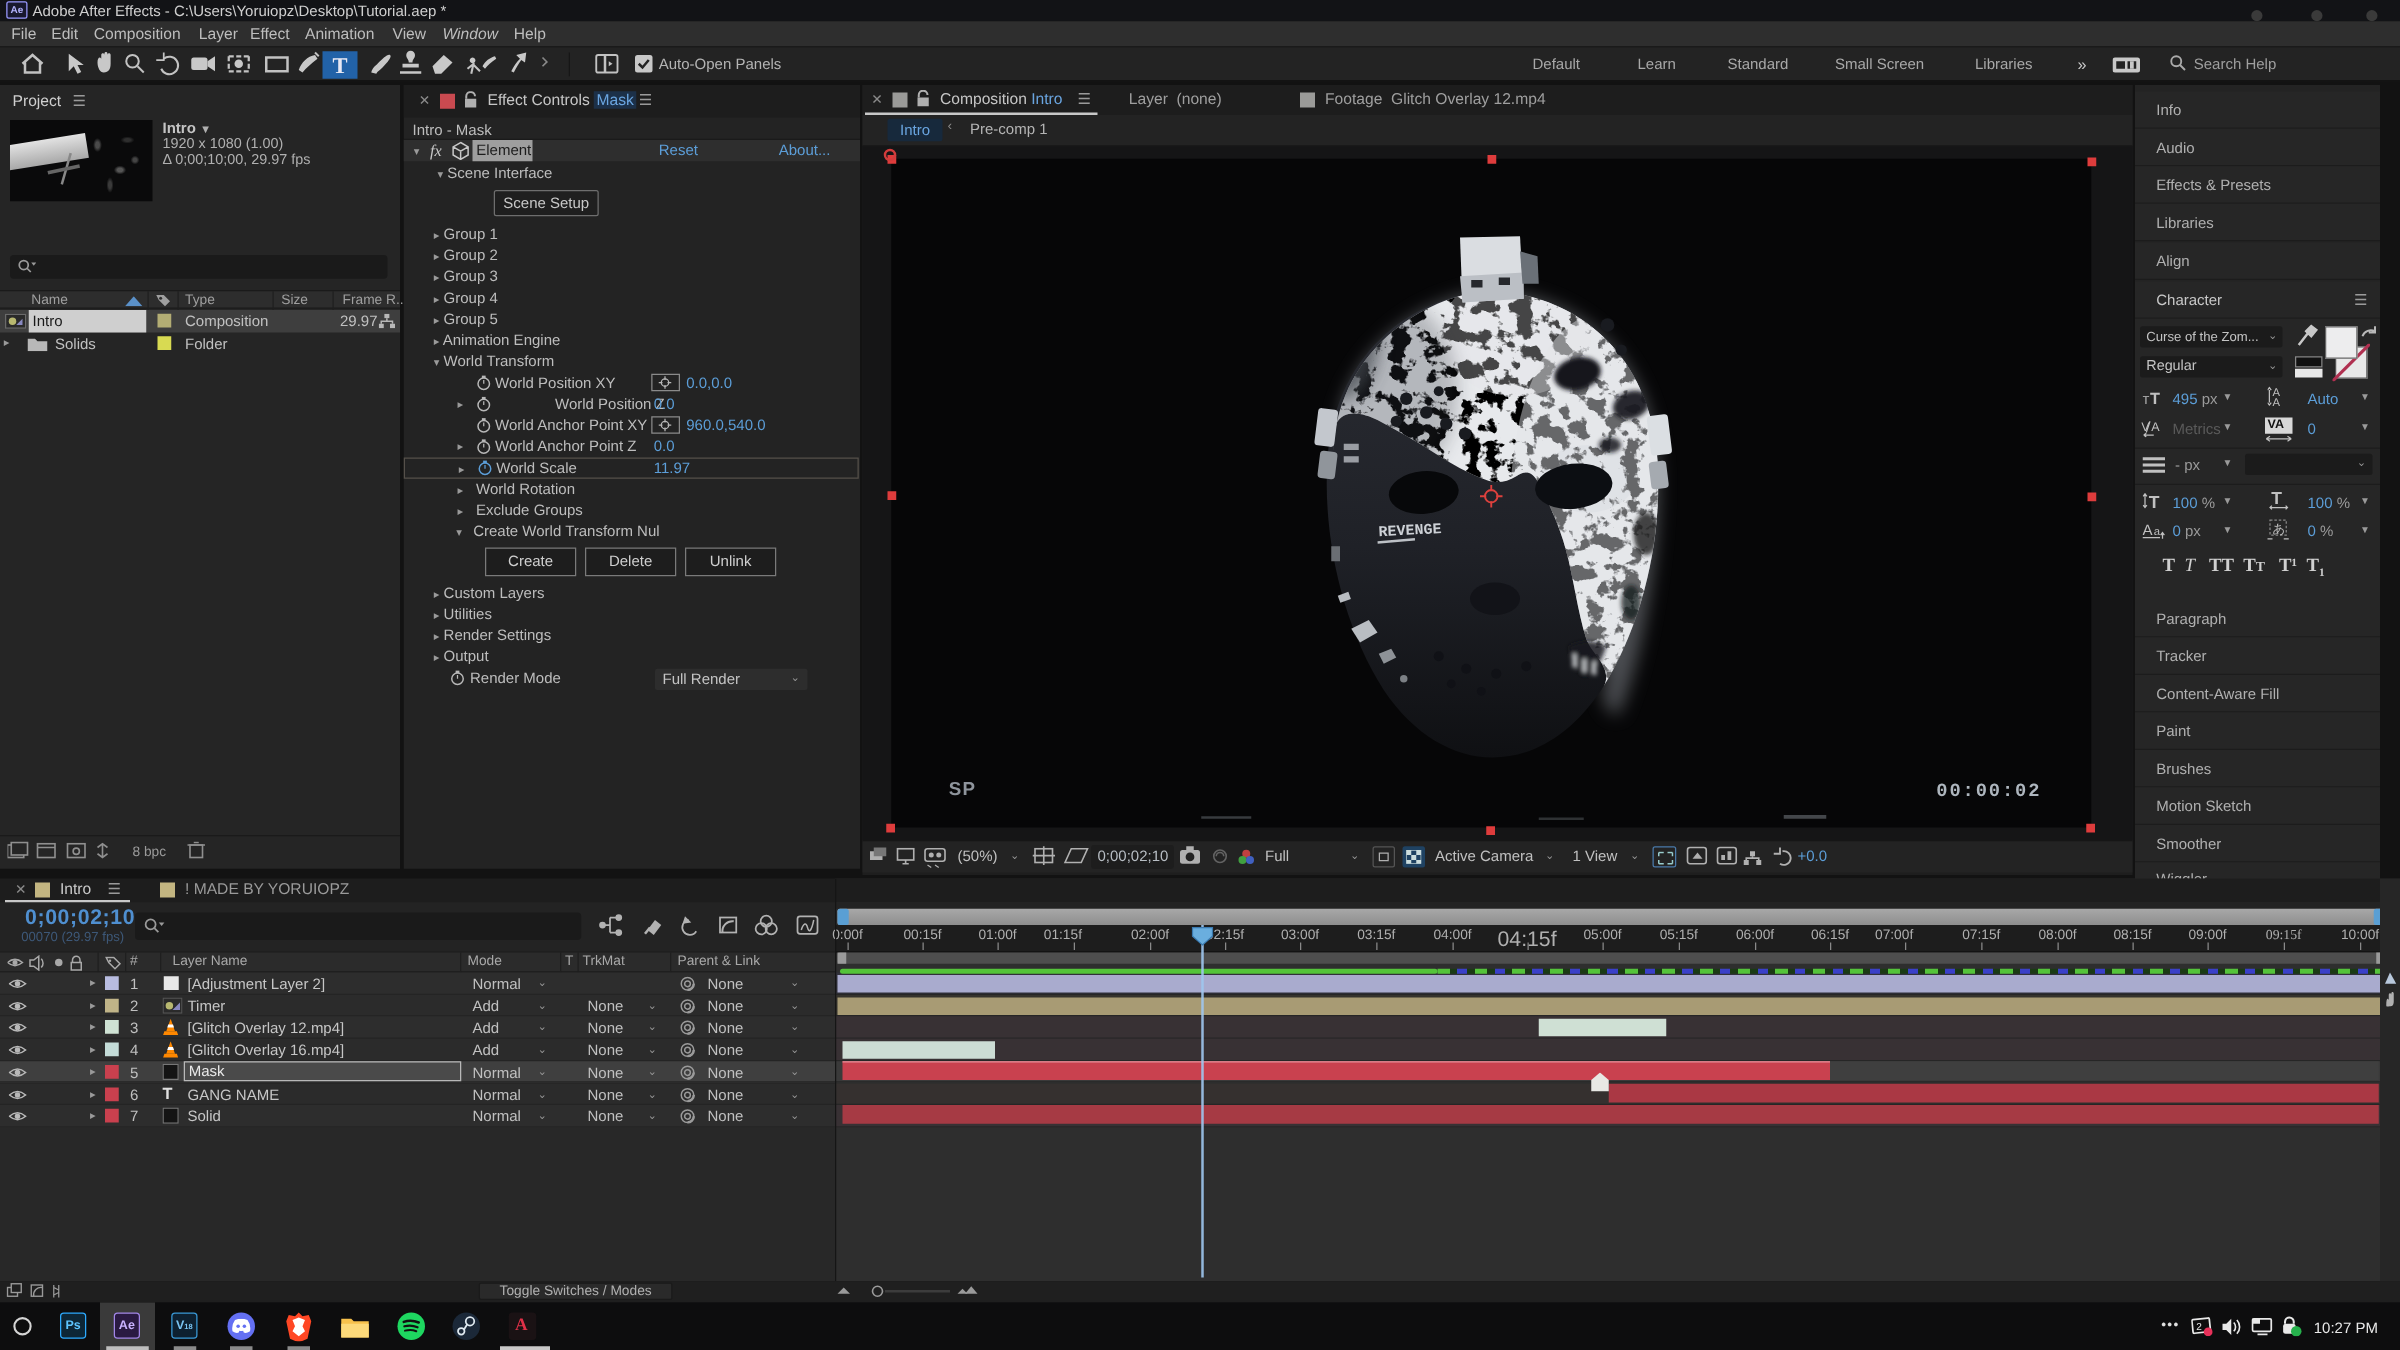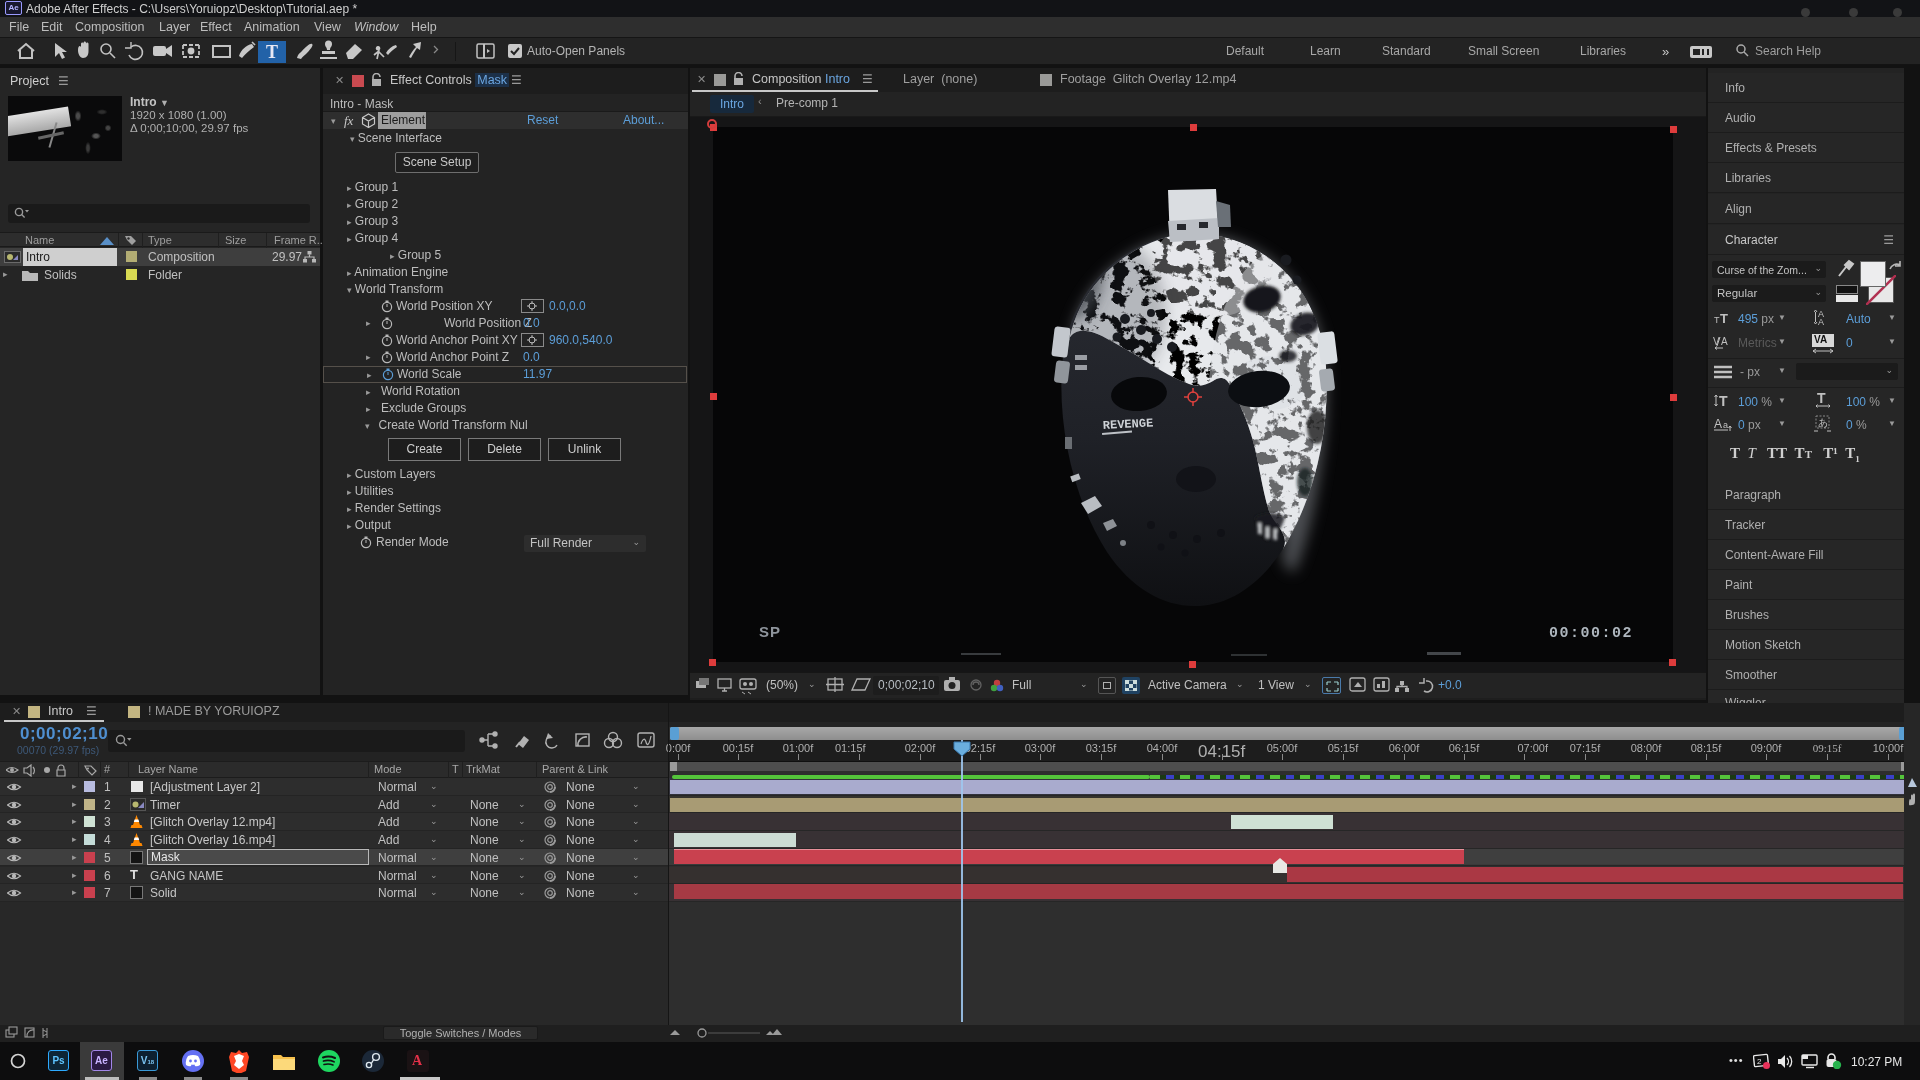--- a/index.html
+++ b/index.html
@@ -219,20 +219,34 @@
   <div class="abs" style="left:0;top:198px;width:320px;height:18px;">
     <span class="abs" style="left:3px;top:3px;color:#9a9a9a;font-size:9px;">▸</span>
     <svg width="16" height="12" style="position:absolute;left:22px;top:3px;">
         <path d="M0 2 h6 l2 2 h8 v8 h-16 Z" fill="#b8b8b8"></path>
       </svg>
     <span class="abs txt" style="left:44px;top:2px;color:#c0c0c0;">Solids</span>
     <div class="abs" style="left:126px;top:3px;width:11px;height:11px;background:#d8da52;"></div>
     <span class="abs txt" style="left:148px;top:2px;color:#c0c0c0;">Folder</span>
   </div>
 
+  <div class="abs" style="left:0;top:600px;width:320px;height:27px;border-top:1px solid #1a1a1a;">
+    <svg width="180" height="18" style="position:absolute;left:6px;top:4px;" fill="none" stroke="#8f8f8f" stroke-width="1.3">
+      <rect x="0" y="3" width="13" height="10"></rect>
+        <rect x="3" y="1" width="13" height="10" fill="#252525"></rect>
+      <rect x="24" y="2" width="14" height="11"></rect>
+        <path d="M24 5 h14"></path>
+      <rect x="48" y="2" width="14" height="11"></rect>
+        <circle cx="55" cy="8" r="2.5"></circle>
+      <path d="M76 2 v11 M72 5 l4 -3 l4 3 M72 10 l4 3 l4 -3"></path>
+      <text x="100" y="12" fill="#9a9a9a" stroke="none" font-size="11" font-family="Liberation Sans">8 bpc</text>
+      <rect x="146" y="3" width="10" height="10"></rect>
+        <path d="M144 3 h14 M149 1 h4"></path>
+    </svg>
+  </div>
 </div>
 <div class="abs panel" id="effects">
   <div class="tabbar" style="height:26px;background:#1d1d1d;">
     <span class="abs" style="left:12px;top:6px;color:#8a8a8a;font-size:11px;">✕</span>
     <div class="abs" style="left:29px;top:7px;width:12px;height:12px;background:#c94a50;"></div>
     <svg width="12" height="14" style="position:absolute;left:48px;top:5px;">
         <path d="M2 6 V4 a3.5 3.5 0 0 1 7 0" fill="none" stroke="#b0b0b0" stroke-width="1.6"></path>
         <rect x="1" y="6" width="9" height="7" fill="#b0b0b0"></rect>
       </svg>
     <span class="abs txt" style="left:67px;top:5px;color:#c6c6c6;font-size:12.5px;">Effect Controls <span style="color:#6aa5e0;background:#1c3048;padding:0 2px;">Mask</span></span>
@@ -252,21 +266,21 @@
       </div>
     <span class="abs txt blue" style="left:204px;top:1px;">Reset</span>
     <span class="abs txt blue" style="left:300px;top:1px;">About...</span>
   </div>
   <div class="abs ecrow" style="top:62px;"><span class="arrow" style="margin-left:27px;">▾</span> Scene Interface</div>
   <div class="abs" style="left:72px;top:84px;width:84px;height:21px;background:#1f1f1f;border:1px solid #6e6e6e;border-radius:2px;color:#c8c8c8;text-align:center;line-height:19px;">Scene Setup</div>
   <div class="abs ecrow" style="top:111px;"><span class="arrow" style="margin-left:24px;">▸</span> Group 1</div>
   <div class="abs ecrow" style="top:128px;"><span class="arrow" style="margin-left:24px;">▸</span> Group 2</div>
   <div class="abs ecrow" style="top:145px;"><span class="arrow" style="margin-left:24px;">▸</span> Group 3</div>
   <div class="abs ecrow" style="top:162px;"><span class="arrow" style="margin-left:24px;">▸</span> Group 4</div>
-  <div class="abs ecrow" style="top:179px;padding-left:43px;"><span class="arrow" style="margin-left:24px;">▸</span> Group 5</div>
+  <div class="abs ecrow" style="top:179px;"><span class="arrow" style="margin-left:24px;">▸</span> Group 5</div>
   <div class="abs ecrow" style="top:196px;"><span class="arrow" style="margin-left:24px;">▸</span> Animation Engine</div>
   <div class="abs ecrow" style="top:213px;"><span class="arrow" style="margin-left:24px;">▾</span> World Transform</div>
   <div class="abs ecrow" style="top:230px;"><svg width="12" height="13" style="position:absolute;left:58px;top:2px;" class="sw">
         <circle cx="6" cy="7" r="4.6" fill="none" stroke="#b8b8b8" stroke-width="1.2"></circle>
         <rect x="4.5" y="0.5" width="3" height="2" fill="#b8b8b8"></rect>
         <path d="M6 7 V4" stroke="#b8b8b8"></path>
       </svg><span style="margin-left:73px;">World Position XY</span></div>
   <div class="abs" style="left:198px;top:231px;width:23px;height:14px;border:1px solid #8a8a8a;"><svg width="21" height="12">
         <circle cx="10" cy="6" r="3" fill="none" stroke="#b8b8b8"></circle>
         <path d="M10 1 v3 M10 8 v3 M5 6 h3 M12 6 h3" stroke="#b8b8b8"></path>
@@ -936,21 +950,21 @@
         <span class="abs" style="left:530px;top:2px;width:48px;text-align:left;color:#b0b0b0;font-size:17px;">04:15f</span>
         <div class="abs" style="left:554px;top:14px;width:1px;height:6px;background:#8a8a8a;"></div>
         <span class="abs" style="left:590px;top:2px;width:48px;text-align:center;color:#b0b0b0;font-size:11px;">05:00f</span>
         <div class="abs" style="left:614px;top:14px;width:1px;height:6px;background:#8a8a8a;"></div>
         <span class="abs" style="left:651px;top:2px;width:48px;text-align:center;color:#b0b0b0;font-size:11px;">05:15f</span>
         <div class="abs" style="left:675px;top:14px;width:1px;height:6px;background:#8a8a8a;"></div>
         <span class="abs" style="left:712px;top:2px;width:48px;text-align:center;color:#b0b0b0;font-size:11px;">06:00f</span>
         <div class="abs" style="left:736px;top:14px;width:1px;height:6px;background:#8a8a8a;"></div>
         <span class="abs" style="left:772px;top:2px;width:48px;text-align:center;color:#b0b0b0;font-size:11px;">06:15f</span>
         <div class="abs" style="left:796px;top:14px;width:1px;height:6px;background:#8a8a8a;"></div>
-        <span class="abs" style="left:832px;top:2px;width:48px;text-align:right;color:#b0b0b0;font-size:11px;">07:00f</span>
+        <span class="abs" style="left:832px;top:2px;width:48px;text-align:left;color:#b0b0b0;font-size:11px;">07:00f</span>
         <div class="abs" style="left:856px;top:14px;width:1px;height:6px;background:#8a8a8a;"></div>
         <span class="abs" style="left:893px;top:2px;width:48px;text-align:center;color:#b0b0b0;font-size:11px;">07:15f</span>
         <div class="abs" style="left:917px;top:14px;width:1px;height:6px;background:#8a8a8a;"></div>
         <span class="abs" style="left:954px;top:2px;width:48px;text-align:center;color:#b0b0b0;font-size:11px;">08:00f</span>
         <div class="abs" style="left:978px;top:14px;width:1px;height:6px;background:#8a8a8a;"></div>
         <span class="abs" style="left:1014px;top:2px;width:48px;text-align:center;color:#b0b0b0;font-size:11px;">08:15f</span>
         <div class="abs" style="left:1038px;top:14px;width:1px;height:6px;background:#8a8a8a;"></div>
         <span class="abs" style="left:1074px;top:2px;width:48px;text-align:center;color:#b0b0b0;font-size:11px;">09:00f</span>
         <div class="abs" style="left:1098px;top:14px;width:1px;height:6px;background:#8a8a8a;"></div>
         <span class="abs" style="left:1135px;top:2px;width:48px;text-align:center;color:#b0b0b0;font-size:11px;font-family:Liberation Serif, serif;">09:15f</span>

